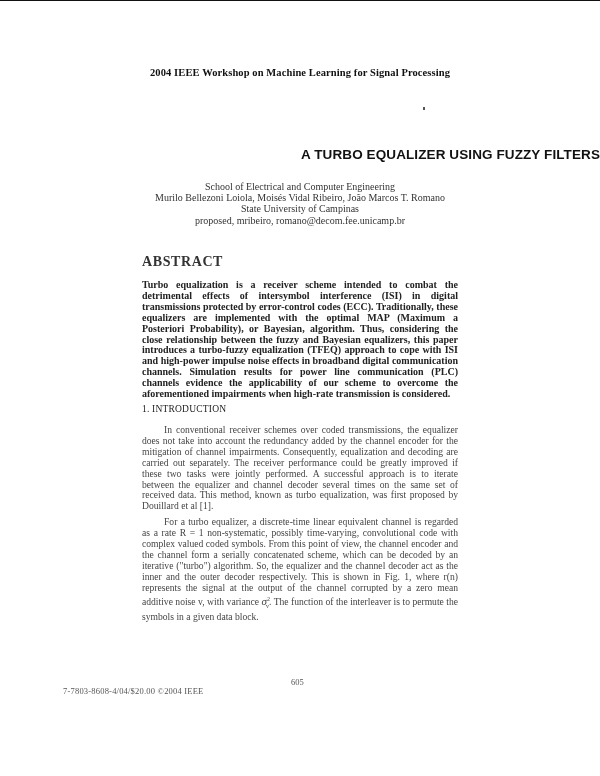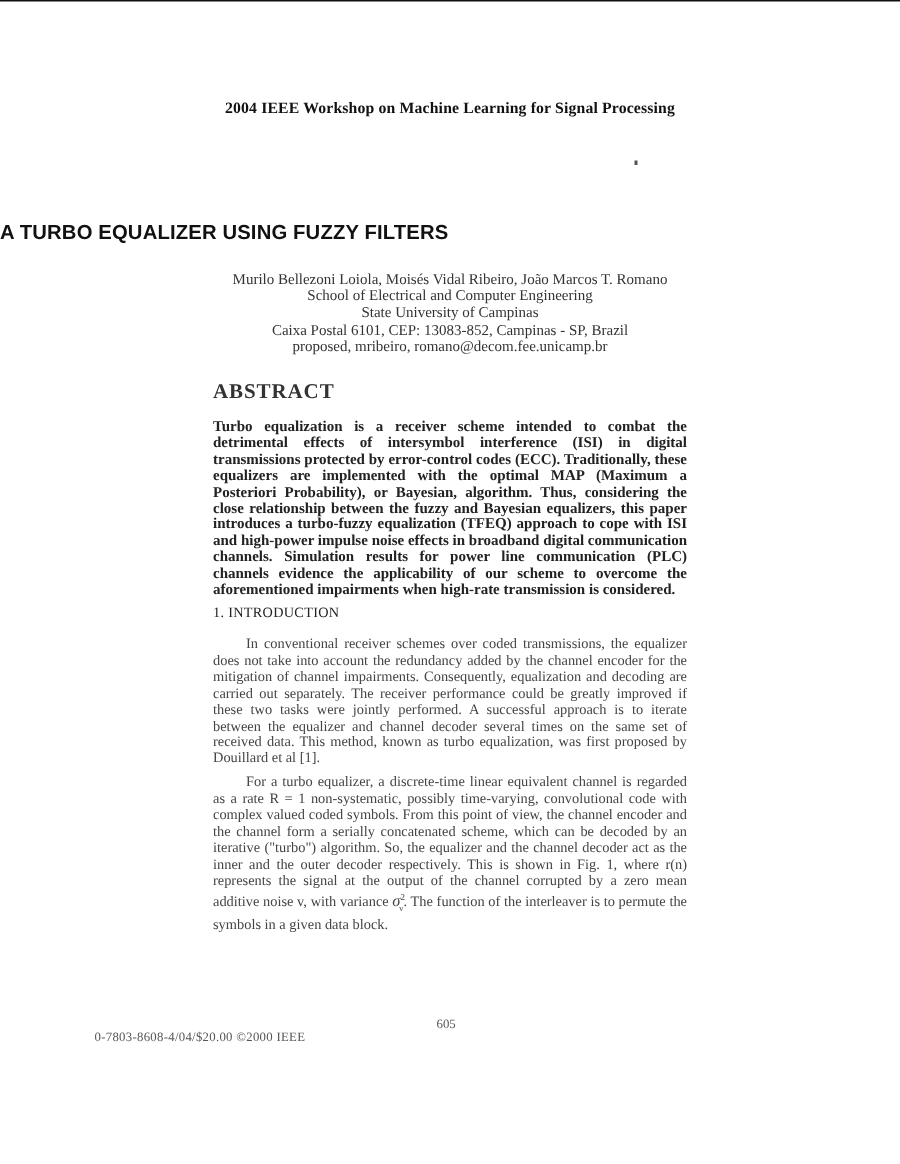--- a/index.html
+++ b/index.html
@@ -40,21 +40,21 @@
       top: 106px;
       width: 2px;
       height: 3px;
       background: #555;
     }
     .title {
       position: absolute;
       top: 146px;
       left: 0;
       width: 600px;
-      text-align: left;
+      text-align: right;
       font-family: "Liberation Sans", "DejaVu Sans", sans-serif;
       font-weight: bold;
       font-size: 13.5px;
       letter-spacing: 0.1px;
       color: #111;
     }
     .authors {
       position: absolute;
       top: 180px;
       left: 0;
@@ -136,34 +136,33 @@
 
 <div class="page">
 
   <div class="conf-header">2004 IEEE Workshop on Machine Learning for Signal Processing</div>
 
   <div class="stray-mark"></div>
 
   <div class="title">A TURBO EQUALIZER USING FUZZY FILTERS</div>
 
   <div class="authors">
+    <div>School of Electrical and Computer Engineering</div>
     <div>Murilo Bellezoni Loiola, Moisés Vidal Ribeiro, João Marcos T. Romano</div>
-    <div>School of Electrical and Computer Engineering</div>
     <div>State University of Campinas</div>
-    <div>Caixa Postal 6101, CEP: 13083-852, Campinas - SP, Brazil</div>
     <div>proposed, mribeiro, romano@decom.fee.unicamp.br</div>
   </div>
 
   <div class="abstract-heading">ABSTRACT</div>
 
   <div class="abstract">Turbo equalization is a receiver scheme intended to combat the detrimental effects of intersymbol interference (ISI) in digital transmissions protected by error-control codes (ECC). Traditionally, these equalizers are implemented with the optimal MAP (Maximum a Posteriori Probability), or Bayesian, algorithm. Thus, considering the close relationship between the fuzzy and Bayesian equalizers, this paper introduces a turbo-fuzzy equalization (TFEQ) approach to cope with ISI and high-power impulse noise effects in broadband digital communication channels. Simulation results for power line communication (PLC) channels evidence the applicability of our scheme to overcome the aforementioned impairments when high-rate transmission is considered.</div>
 
   <div class="section-heading">1. INTRODUCTION</div>
 
   <div class="body-text">
     <p>In conventional receiver schemes over coded transmissions, the equalizer does not take into account the redundancy added by the channel encoder for the mitigation of channel impairments. Consequently, equalization and decoding are carried out separately. The receiver performance could be greatly improved if these two tasks were jointly performed. A successful approach is to iterate between the equalizer and channel decoder several times on the same set of received data. This method, known as turbo equalization, was first proposed by Douillard et al [1].</p>
     <p><span>For a turbo equalizer, a discrete-time linear equivalent channel is regarded as a rate R = 1 non-systematic, possibly time-varying, convolutional code with complex valued coded symbols. From this point of view, the channel encoder and the channel form a serially concatenated scheme, which can be decoded by an iterative ("turbo") algorithm. So, the equalizer and the channel decoder act as the inner and the outer decoder respectively. This is shown in Fig. 1, where r(n) represents the signal at the output of the channel corrupted by a zero mean additive noise v, with variance </span><span class="sigma">σ</span><sup style="font-size:6px;">2</sup><sub style="font-size:6px;margin-left:-4px;">v</sub><span>. The function of the interleaver is to permute the symbols in a given data block.</span></p>
   </div>
 
-  <div class="footer-left">0-7803-8608-4/04/$20.00 ©2000 IEEE</div>
+  <div class="footer-left">7-7803-8608-4/04/$20.00 ©2004 IEEE</div>
   <div class="footer-page">605</div>
 
 </div>
 
 </body></html>

